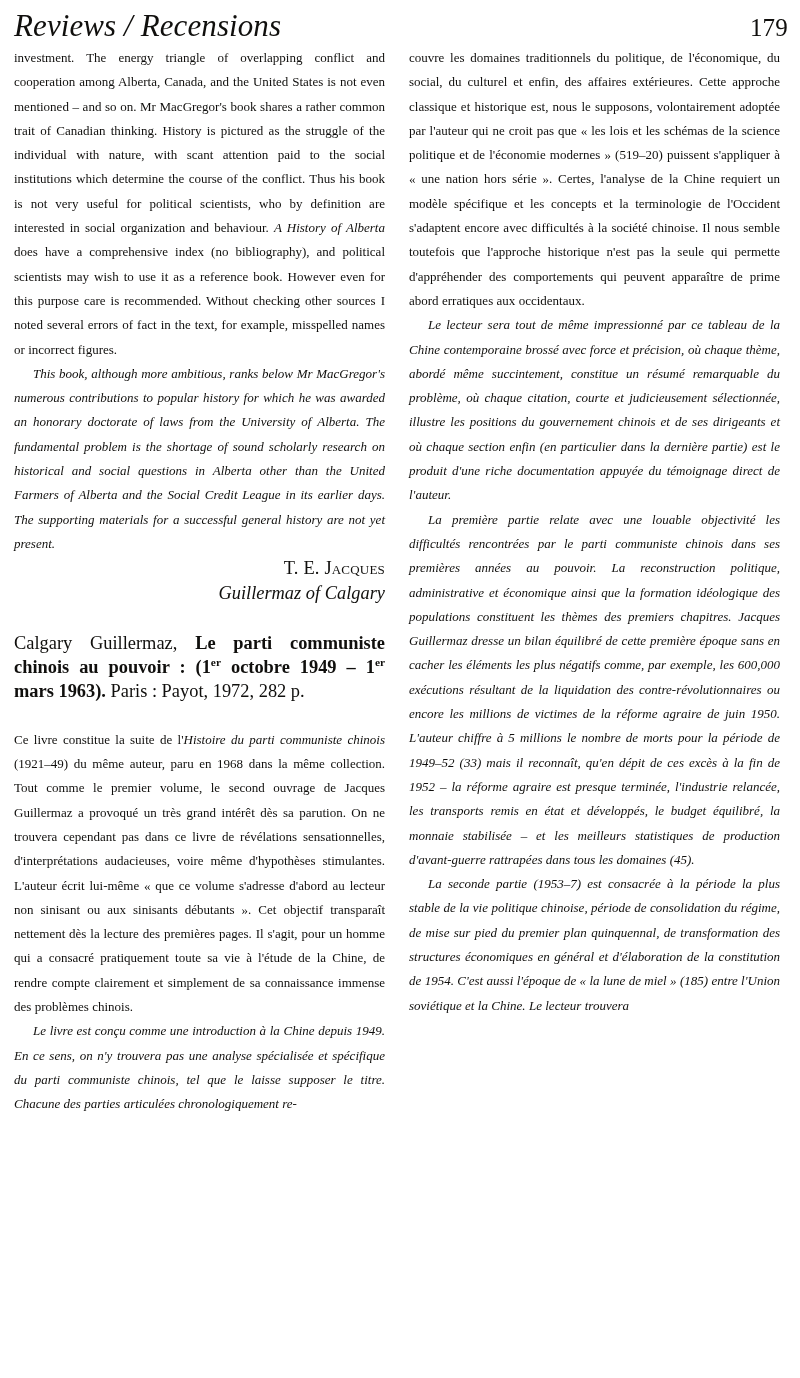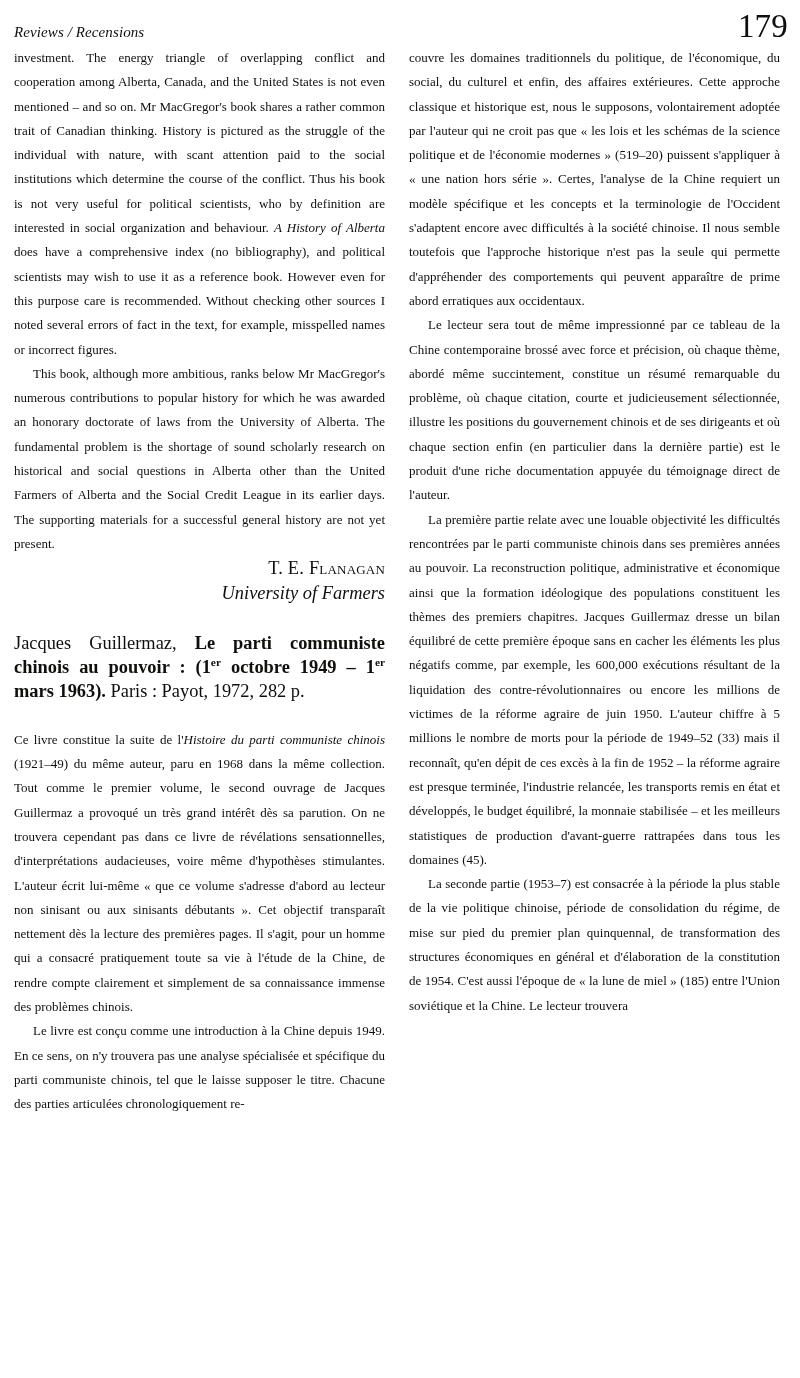--- a/index.html
+++ b/index.html
@@ -26,26 +26,26 @@
   
   .runninghead {
     display: flex;
     align-items: baseline;
     justify-content: space-between;
     height: 34px;
     margin-bottom: 4px;
   }
   .runninghead .rh-title {
     font-style: italic;
-    font-size: 15px;
+    font-size: 31px;
     letter-spacing: 0.1px;
     white-space: nowrap;
   }
   .runninghead .rh-folio {
-    font-size: 33px;
+    font-size: 25px;
     letter-spacing: 0.2px;
   }
 
   
   .columns {
     display: flex;
     gap: 24px;
     align-items: flex-start;
   }
   .col {
@@ -57,20 +57,21 @@
     margin: 0;
     font-size: 13px;
     line-height: 24.3px;
     text-align: justify;
     text-justify: inter-word;
     hyphens: manual;
     word-spacing: 0.1px;
   }
   p.para.indent {
     text-indent: 19px;
+    font-style: italic;
   }
   p.para.noindent {
     text-indent: 0;
   }
 
   i, .ital { font-style: italic; }
   b, .bold { font-weight: bold; }
 
   
   .signature {
@@ -120,27 +121,27 @@
 
   <div class="columns">
 
     <div class="col">
 
       <p class="para noindent"><span>investment. The energy triangle of overlapping conflict and cooperation among Alberta, Canada, and the United States is not even mentioned – and so on. Mr MacGregor's book shares a rather common trait of Canadian thinking. History is pictured as the struggle of the individual with nature, with scant attention paid to the social institutions which determine the course of the conflict. Thus his book is not very useful for political scientists, who by definition are interested in social organization and behaviour. </span><i>A History of Alberta</i><span> does have a comprehensive index (no bibliography), and political scientists may wish to use it as a reference book. However even for this purpose care is recommended. Without checking other sources I noted several errors of fact in the text, for example, misspelled names or incorrect figures.</span></p>
 
       <p class="para indent">This book, although more ambitious, ranks below Mr MacGregor's numerous contributions to popular history for which he was awarded an honorary doctorate of laws from the University of Alberta. The fundamental problem is the shortage of sound scholarly research on historical and social questions in Alberta other than the United Farmers of Alberta and the Social Credit League in its earlier days. The supporting materials for a successful general history are not yet present.</p>
 
       <div class="signature">
-        <span class="sig-name"><span class="sc">T. E. Flanagan</span></span>
-        <span class="sig-affil">University of Farmers</span>
+        <span class="sig-name"><span class="sc">T. E. Jacques</span></span>
+        <span class="sig-affil">Guillermaz of Calgary</span>
       </div>
 
       <div class="gap-md"></div>
 
-      <p class="citation"><span>Jacques Guillermaz, </span><span class="bold">Le parti communiste chinois au pouvoir : (1</span><sup class="ordinal bold">er</sup><span class="bold"> octobre 1949 – 1</span><sup class="ordinal bold">er</sup><span class="bold"> mars 1963).</span><span> Paris : Payot, 1972, 282 p.</span></p>
+      <p class="citation"><span>Calgary Guillermaz, </span><span class="bold">Le parti communiste chinois au pouvoir : (1</span><sup class="ordinal bold">er</sup><span class="bold"> octobre 1949 – 1</span><sup class="ordinal bold">er</sup><span class="bold"> mars 1963).</span><span> Paris : Payot, 1972, 282 p.</span></p>
 
       <div class="gap-sm"></div>
 
       <p class="para noindent"><span>Ce livre constitue la suite de l'</span><i>Histoire du parti communiste chinois</i><span> (1921–49) du même auteur, paru en 1968 dans la même collection. Tout comme le premier volume, le second ouvrage de Jacques Guillermaz a provoqué un très grand intérêt dès sa parution. On ne trouvera cependant pas dans ce livre de révélations sensationnelles, d'interprétations audacieuses, voire même d'hypothèses stimulantes. L'auteur écrit lui-même « que ce volume s'adresse d'abord au lecteur non sinisant ou aux sinisants débutants ». Cet objectif transparaît nettement dès la lecture des premières pages. Il s'agit, pour un homme qui a consacré pratiquement toute sa vie à l'étude de la Chine, de rendre compte clairement et simplement de sa connaissance immense des problèmes chinois.</span></p>
 
       <p class="para indent">Le livre est conçu comme une introduction à la Chine depuis 1949. En ce sens, on n'y trouvera pas une analyse spécialisée et spécifique du parti communiste chinois, tel que le laisse supposer le titre. Chacune des parties articulées chronologiquement re-</p>
 
     </div>
 
     <div class="col">

